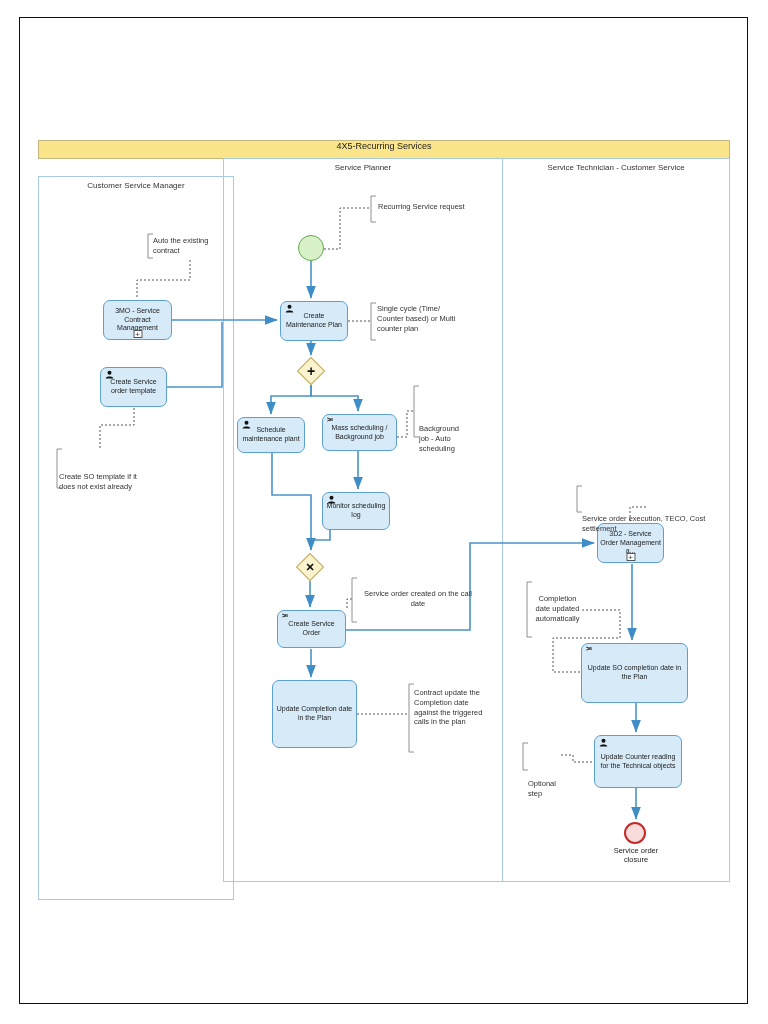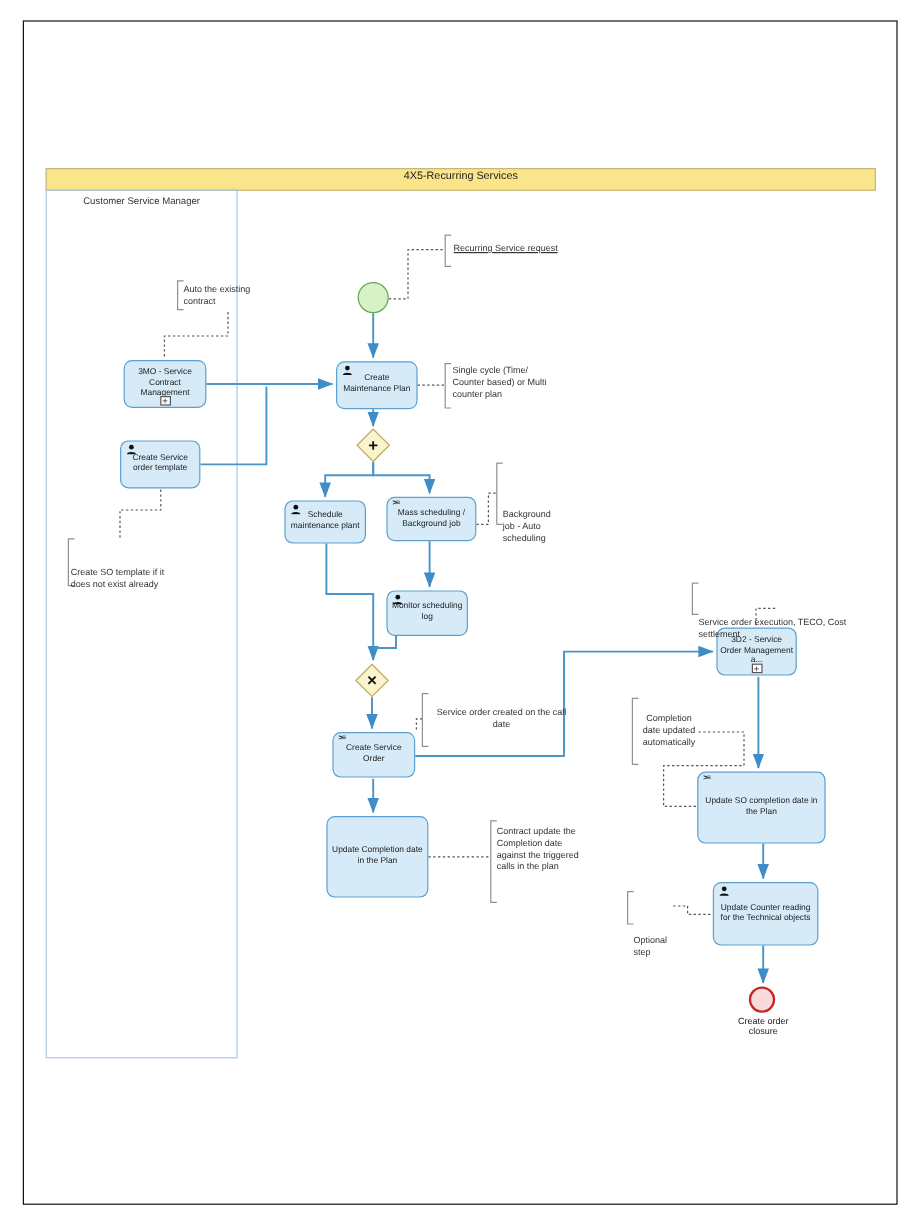--- a/index.html
+++ b/index.html
@@ -47,22 +47,28 @@
 </style>
 </head>
 <body>
 
 <div class="page">
   <div class="page-border"></div>
 
   <div class="pool-header">
     <span>4X5-Recurring Services</span>
   </div>
-  <div class="lane" style="left:38px;width:160px;">
+  <div class="lane" style="left:38px;width:196px;margin-top:18px;">
     <div class="lane-label">Customer Service Manager</div>
+  </div>
+  <div class="lane" style="left:223px;width:280px;">
+    <div class="lane-label">Service Planner</div>
+  </div>
+  <div class="lane" style="left:502px;width:228px;">
+    <div class="lane-label">Service Technician - Customer Service</div>
   </div>
 
   <svg class="wires" width="768" height="1024">
     <defs>
       <marker id="arrow" markerWidth="9" markerHeight="8" refX="7.5" refY="3" orient="auto">
         <path d="M0,0 L8,3 L0,6 Z" fill="#3F8DC6"></path>
       </marker>
     </defs>
 
     <path class="flow" marker-end="url(#arrow)" d="M311,261 L311,298"></path>
@@ -99,21 +105,21 @@
     <path class="bracket" d="M419,386 L414,386 L414,437 L419,437"></path>
     <path class="bracket" d="M357,578 L352,578 L352,622 L357,622"></path>
     <path class="bracket" d="M414,684 L409,684 L409,752 L414,752"></path>
     <path class="bracket" d="M582,486 L577,486 L577,512 L582,512"></path>
     <path class="bracket" d="M532,582 L527,582 L527,637 L532,637"></path>
     <path class="bracket" d="M528,743 L523,743 L523,770 L528,770"></path>
   </svg>
 
   <div class="event start" style="left:298px;top:235px;width:26px;height:26px;"></div>
   <div class="event end" style="left:624px;top:822px;width:22px;height:22px;"></div>
-  <div class="event-label" style="left:605px;top:846px;width:62px;">Create order closure</div>
+  <div class="event-label" style="left:605px;top:846px;width:62px;">Service order closure</div>
 
   <div class="gateway" style="left:297px;top:357px;">
     <div class="diamond"></div>
     <div class="symbol">+</div>
   </div>
   <div class="gateway" style="left:296px;top:553px;">
     <div class="diamond"></div>
     <div class="symbol x">✕</div>
   </div>
 
@@ -171,21 +177,21 @@
     <span>Update SO completion date in the Plan</span>
   </div>
   <div class="task" style="left:594px;top:735px;width:88px;height:53px;">
     <svg class="task-icon" viewBox="0 0 10 10">
         <circle cx="5" cy="3" r="2.2" fill="#111"></circle>
         <path d="M0.8,9.5 C0.8,6.6 9.2,6.6 9.2,9.5 Z" fill="#111"></path>
       </svg>
     <span>Update Counter reading for the Technical objects</span>
   </div>
 
-  <div class="annotation" style="left:378px;top:202px;width:120px;text-decoration:underline;">Recurring Service request</div>
+  <div class="annotation" style="left:378px;top:202px;width:120px;">Recurring Service request</div>
   <div class="annotation" style="left:377px;top:304px;width:100px;">Single cycle (Time/
 Counter based) or Multi
 counter plan</div>
   <div class="annotation" style="left:153px;top:236px;width:80px;">Auto the existing
 contract</div>
   <div class="annotation" style="left:59px;top:472px;width:95px;">Create SO template if it
 does not exist already</div>
   <div class="annotation" style="left:419px;top:390px;width:60px;margin-top:34px;">Background
 job - Auto
 scheduling</div>

